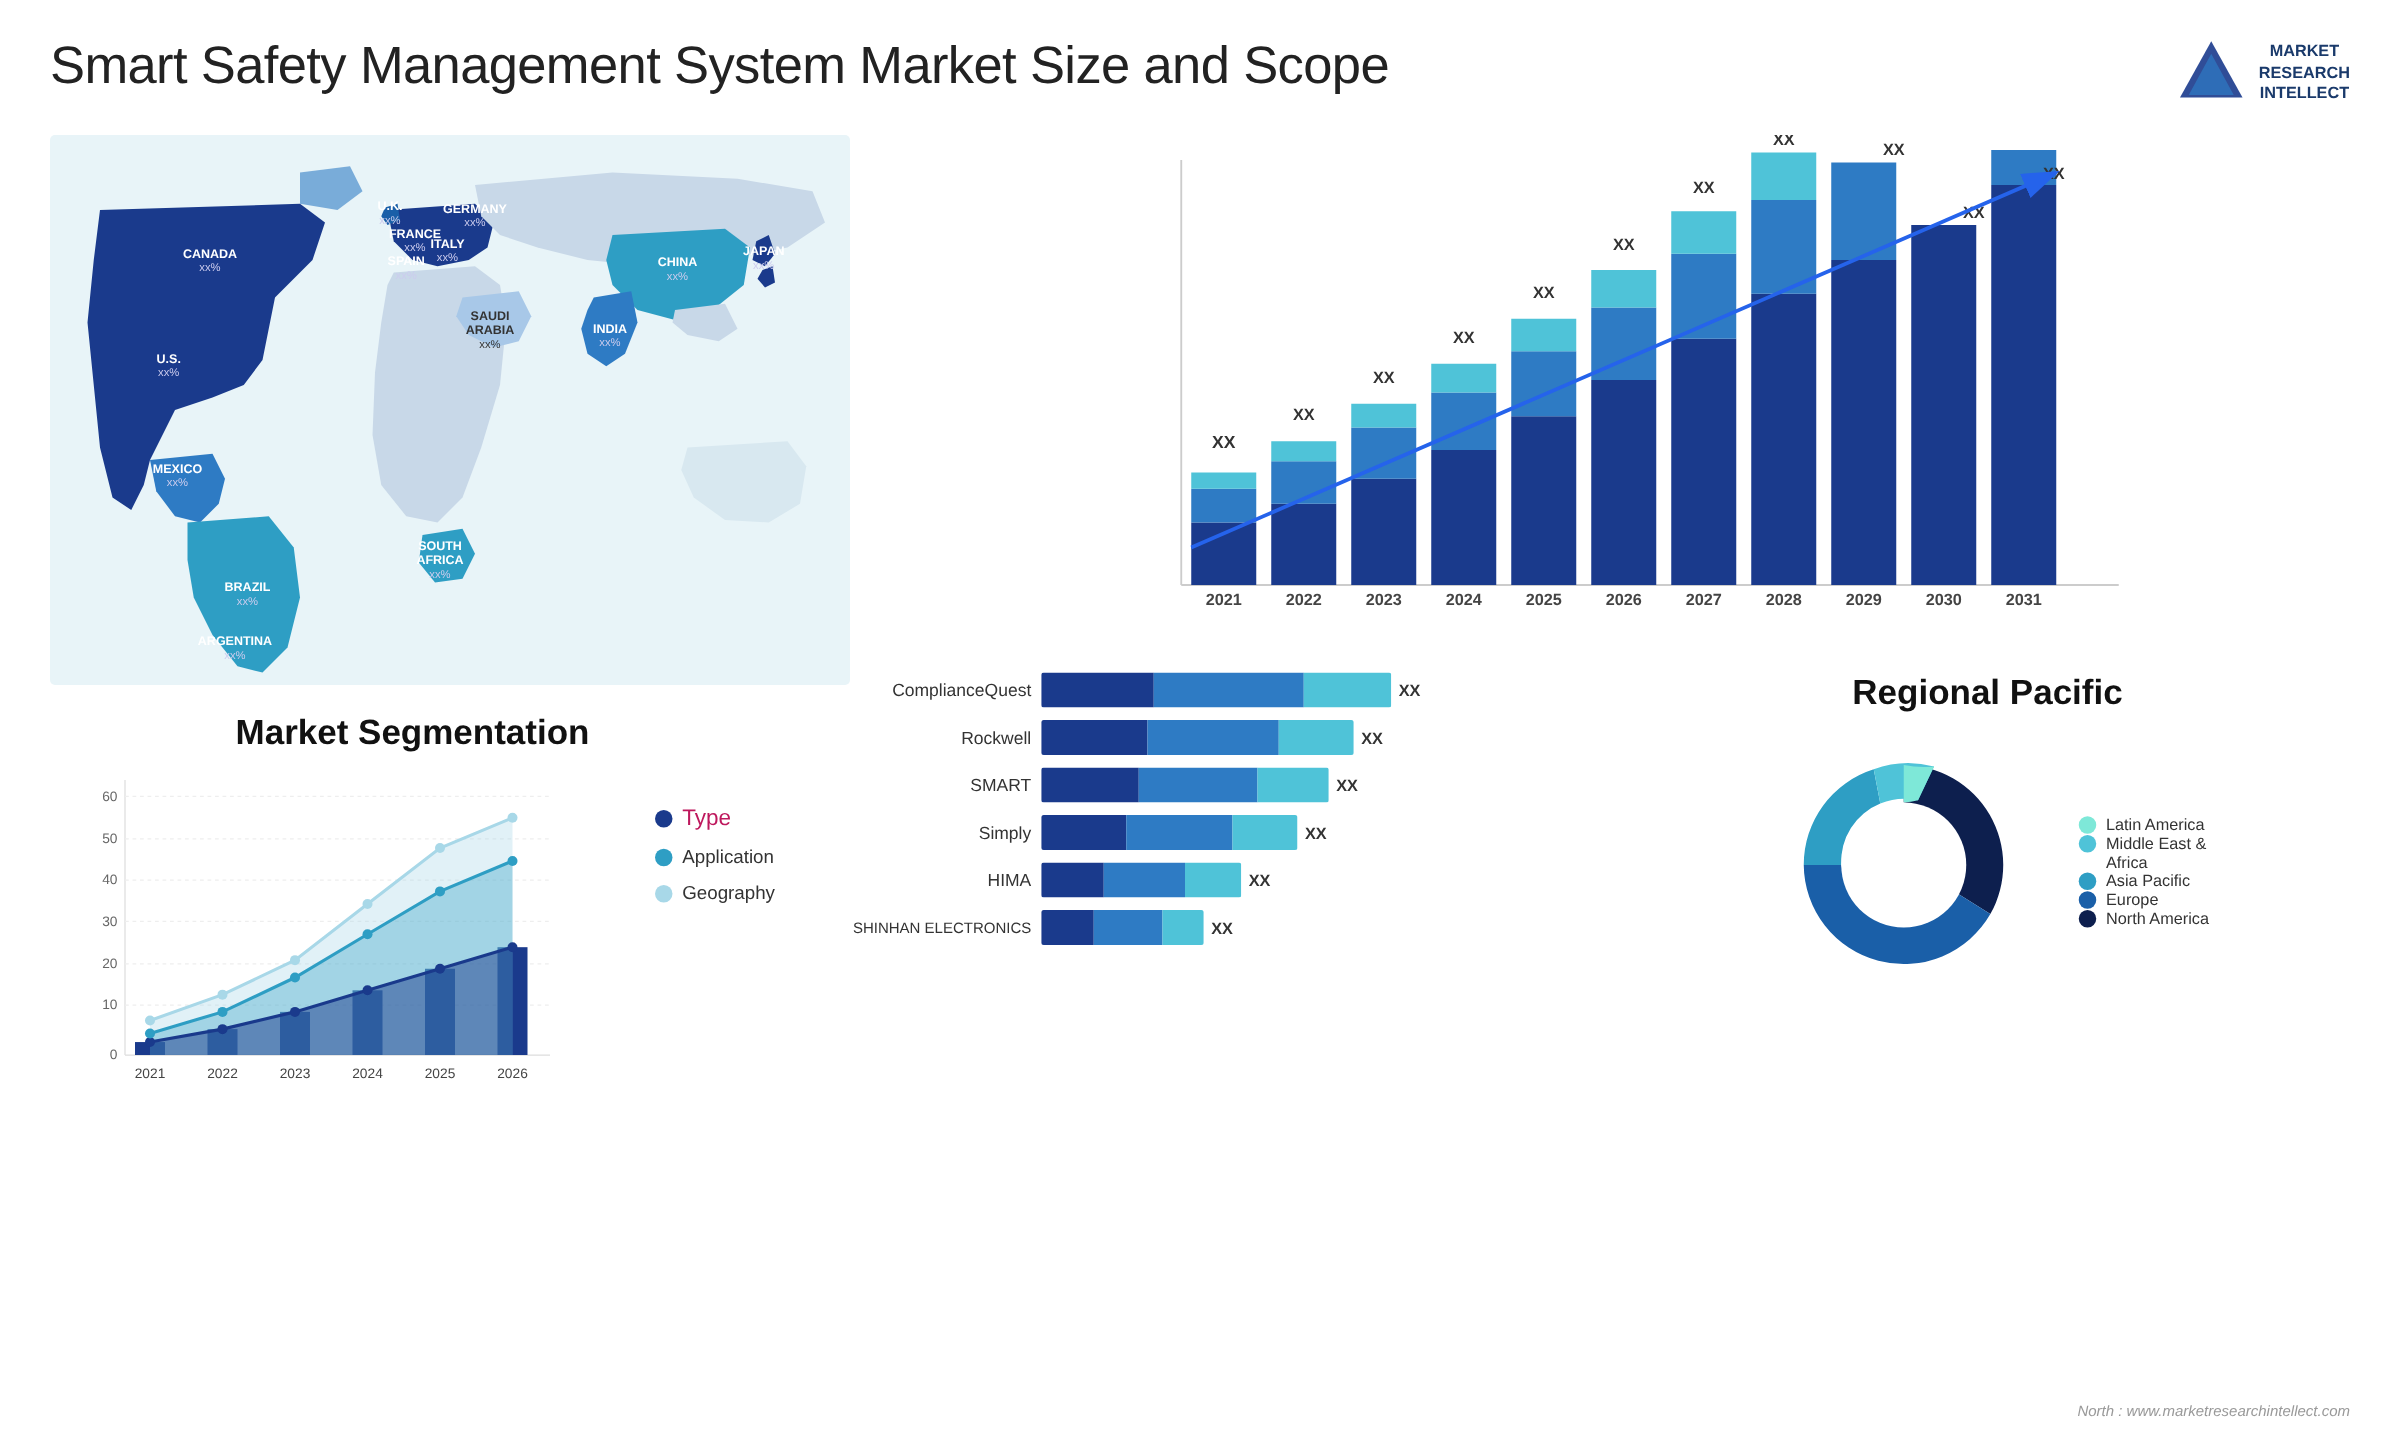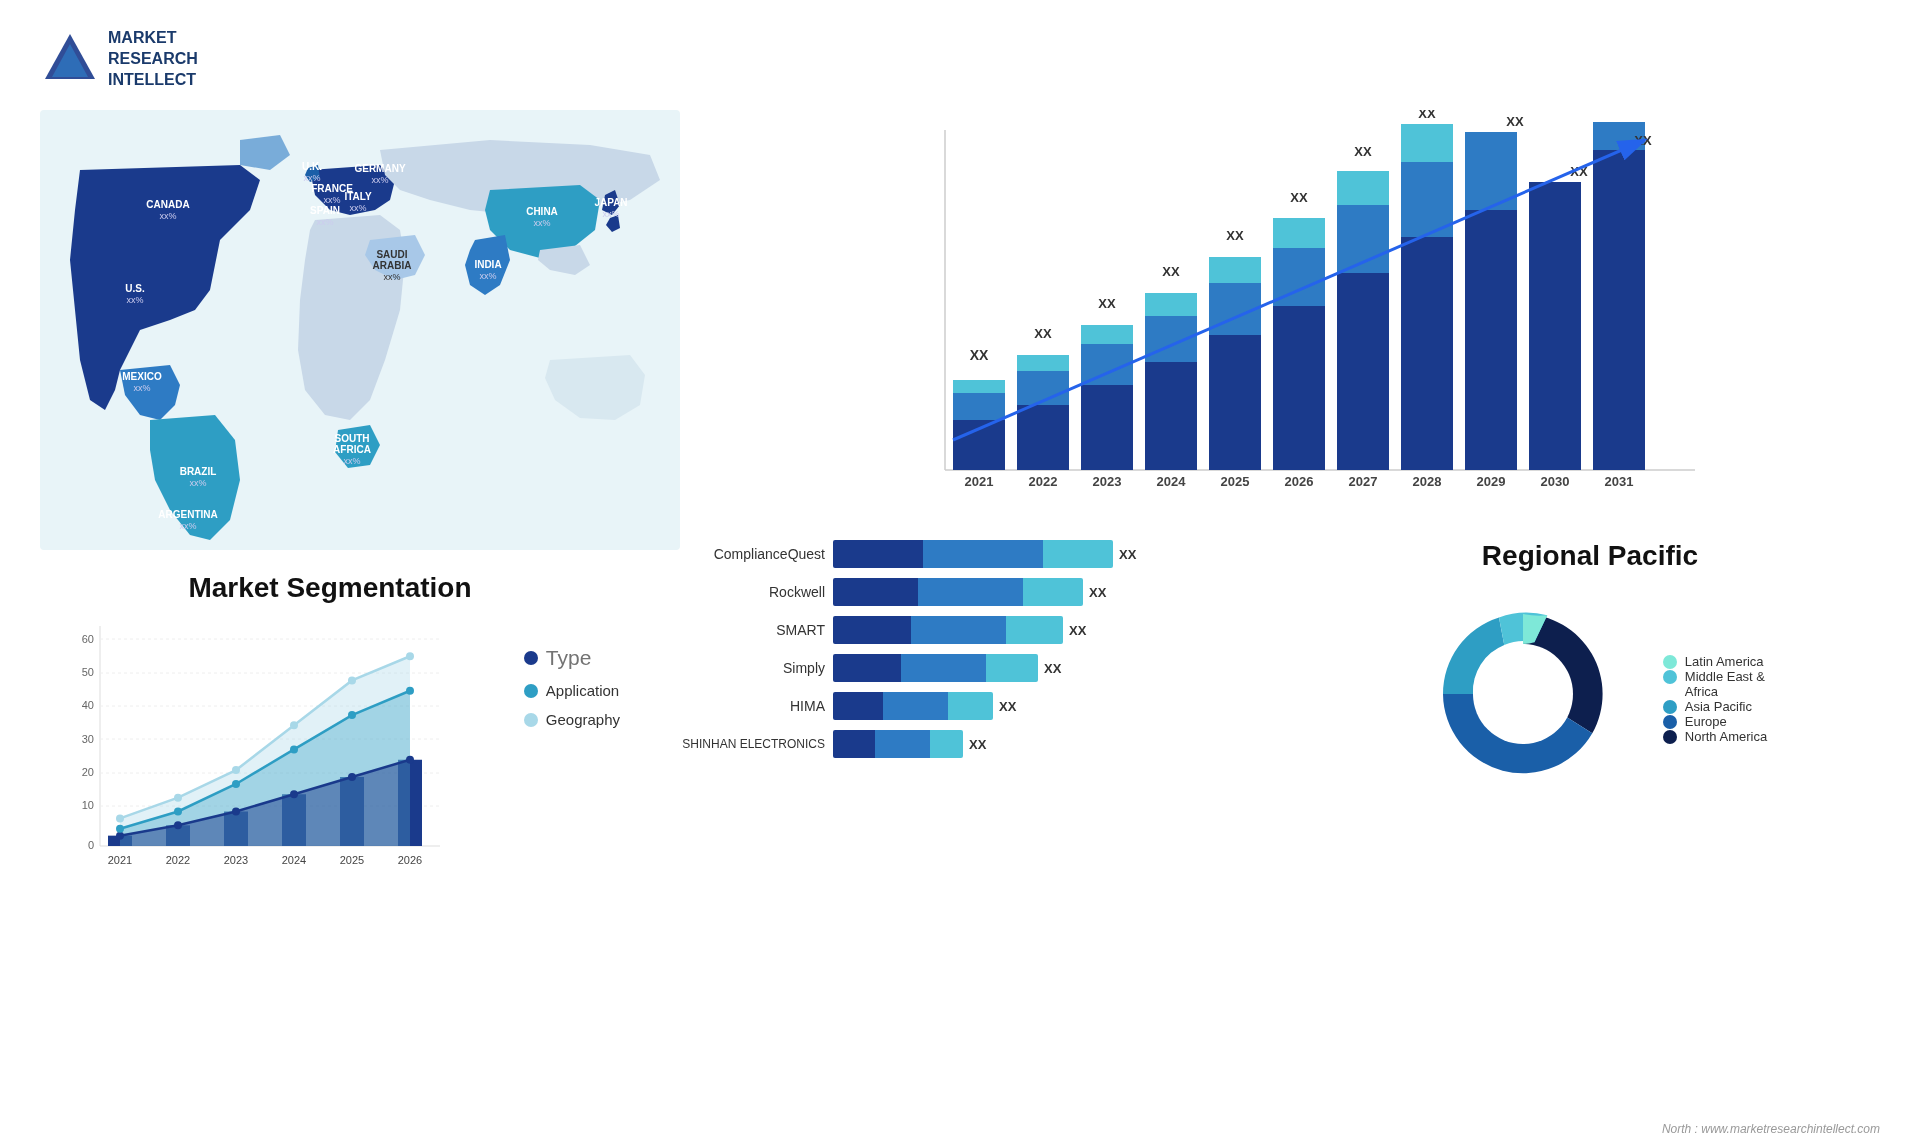--- a/index.html
+++ b/index.html
@@ -33,25 +33,25 @@
     .logo-box {
       display: flex;
       align-items: center;
       gap: 8px;
     }
     .logo-icon {
       width: 60px;
       height: 60px;
     }
     .logo-text {
-      font-size: 16px;
+      font-size: 13px;
       font-weight: 700;
       color: #1a3a6b;
       line-height: 1.3;
-      text-align: left;
+      text-align: center;
     }
     .logo-text span { display: block; }
 
     
     .main-grid {
       display: grid;
       grid-template-columns: 660px 1fr;
       grid-template-rows: 430px 1fr;
       padding: 0 30px;
       gap: 10px;
@@ -186,20 +186,21 @@
     .bar-xx-label {
       font-size: 14px;
       font-weight: 700;
       fill: #333;
     }
   </style>
 </head>
 <body>
 
 <div class="header">
+  <h1 class="page-title">Smart Safety Management System Market Size and Scope</h1>
   <div class="logo-area">
     <div class="logo-box">
       <svg class="logo-icon" viewBox="0 0 60 60">
         <polygon points="30,5 55,50 5,50" fill="#1a3a8c" opacity="0.9"></polygon>
         <polygon points="30,15 48,48 12,48" fill="#2e7bc4" opacity="0.7"></polygon>
       </svg>
       <div class="logo-text">
         <span>MARKET</span>
         <span>RESEARCH</span>
         <span>INTELLECT</span>
@@ -443,21 +444,21 @@
           <circle cx="186" cy="154.1" r="4" fill="#a8d8e8"></circle>
           <circle cx="244" cy="109.25" r="4" fill="#a8d8e8"></circle>
           <circle cx="302" cy="64.4" r="4" fill="#a8d8e8"></circle>
           <circle cx="360" cy="40.25" r="4" fill="#a8d8e8"></circle>
         </svg>
 
         
         <div style="position:absolute; right:-10px; top:30px; display:flex; flex-direction:column; gap:12px;">
           <div class="seg-legend-item">
             <div class="seg-dot" style="background:#1a3a8c;"></div>
-            <span style="font-size:21px; color:#737373;">Type</span>
+            <span style="font-size:18px; color:#be185d;">Type</span>
           </div>
           <div class="seg-legend-item">
             <div class="seg-dot" style="background:#2e9ec4;"></div>
             <span style="font-size:15px; color:#333;">Application</span>
           </div>
           <div class="seg-legend-item">
             <div class="seg-dot" style="background:#a8d8e8;"></div>
             <span style="font-size:15px; color:#333;">Geography</span>
           </div>
         </div>

